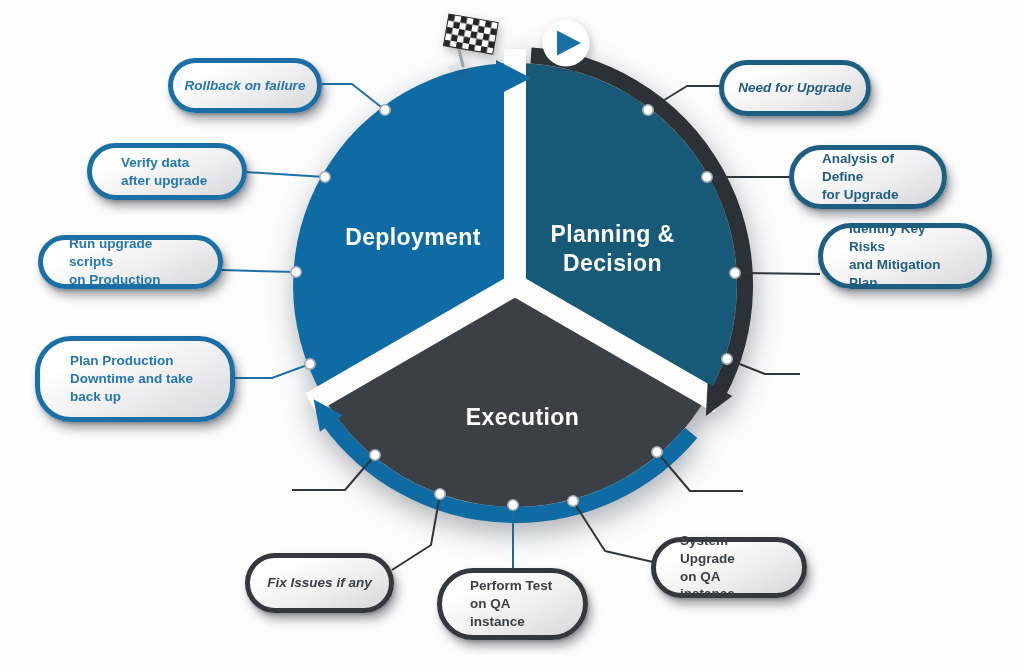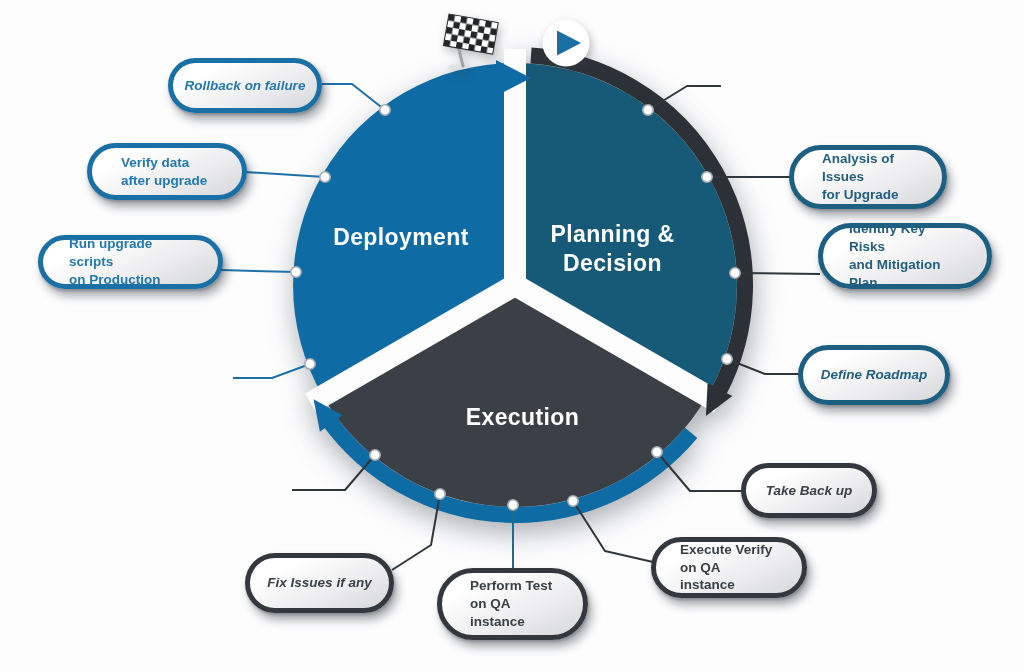--- a/index.html
+++ b/index.html
@@ -106,37 +106,39 @@
         <rect x="0" y="0" width="50" height="32" fill="url(#chk)" stroke="#2a2c2e" stroke-width="1"></rect>
       </g>
     </g>
 
     <g class="soft-shadow">
       <circle cx="566" cy="43" r="23.5" fill="#ffffff"></circle>
       <polygon points="557,30.5 557,55.5 581,43" fill="#1a70a4"></polygon>
     </g>
   </svg>
 
-  <div class="seg" style="left:316px;top:223px;width:170px;">Deployment</div>
+  <div class="seg" style="left:328px;top:223px;width:170px;">Deployment</div>
   <div class="seg" style="left:525px;top:220px;width:175px;">Planning &amp;
 Decision</div>
   <div class="seg" style="left:435px;top:403px;width:175px;">Execution</div>
 
   <div class="co blue center" style="left:168px;top:58px;width:154px;height:55px;">Rollback on failure</div>
   <div class="co blue" style="left:87px;top:143px;width:160px;height:57px;padding-left:29px;">Verify data
 after upgrade</div>
   <div class="co blue" style="left:38px;top:235px;width:185px;height:54px;">Run upgrade scripts
 on Production</div>
+  <div class="co blue" style="left:35px;top:336px;width:200px;height:86px;padding-left:30px;">Plan Production
+Downtime and take
+back up</div>
 
-  <div class="co teal" style="left:789px;top:145px;width:158px;height:64px;padding-left:28px;">Analysis of Issues
+  <div class="co teal center" style="left:719px;top:60px;width:152px;height:56px;">Need for Upgrade</div>
+  <div class="co teal" style="left:789px;top:145px;width:158px;height:64px;padding-left:28px;">Analysis of Define
 for Upgrade</div>
   <div class="co teal" style="left:818px;top:223px;width:174px;height:66px;">Identify Key Risks
 and Mitigation Plan</div>
-  <div class="co teal center" style="left:798px;top:345px;width:152px;height:60px;">Define Roadmap</div>
 
-  <div class="co dark center" style="left:741px;top:463px;width:136px;height:55px;">Take Back up</div>
-  <div class="co dark" style="left:651px;top:537px;width:156px;height:61px;padding-left:24px;">Execute Verify
+  <div class="co dark" style="left:651px;top:537px;width:156px;height:61px;padding-left:24px;">System Upgrade
 on QA instance</div>
   <div class="co dark" style="left:437px;top:568px;width:151px;height:72px;padding-left:28px;">Perform Test
 on QA instance</div>
   <div class="co dark center" style="left:245px;top:553px;width:149px;height:60px;">Fix Issues if any</div>
 
 </div>
 
 </body></html>

